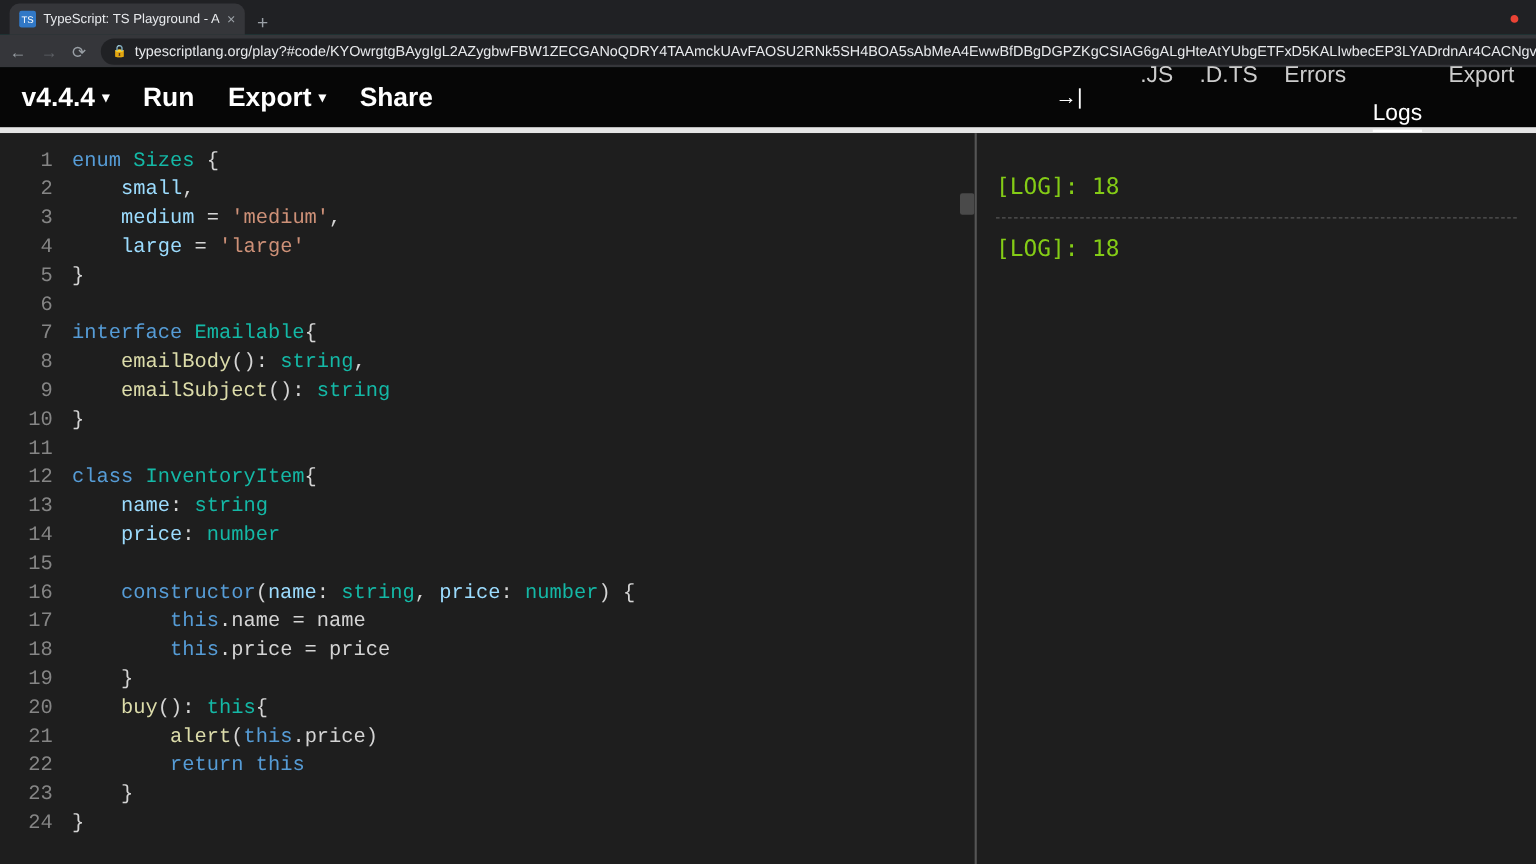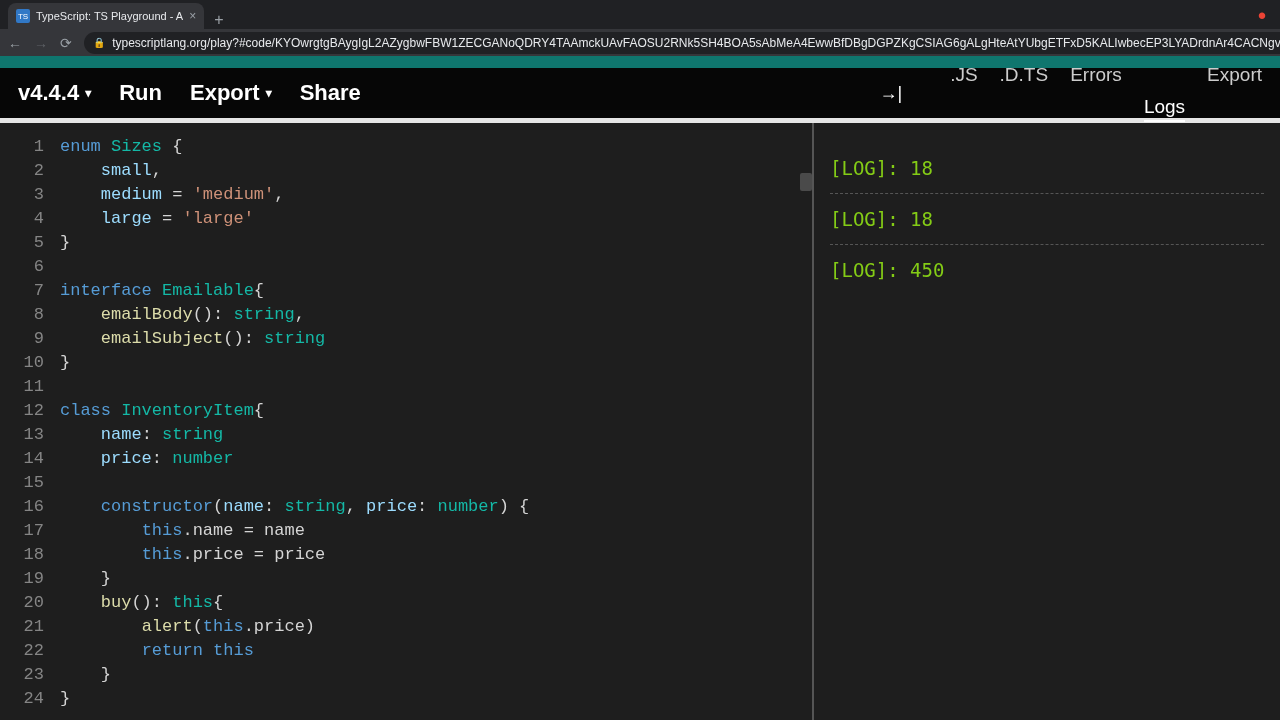--- a/index.html
+++ b/index.html
@@ -8,21 +8,21 @@
   height: 720px;
   font-family: -apple-system, BlinkMacSystemFont, "Segoe UI", sans-serif;
   background: #1e1e1e;
   color: #d4d4d4;
   overflow: hidden;
 }
 
 
 .browser-chrome {
   background: #0f766e;
-  height: 68px;
+  height: 56px;
 }
 .tab-strip {
   background: #202124;
   height: 29px;
   display: flex;
   align-items: flex-end;
   padding-left: 8px;
 }
 .tab {
   background: #35363a;
@@ -286,15 +286,14 @@
           <div>23</div>
           <div>24</div>
         </div>
       <div class="code" id="code"><div class="line"><span class="tok-kw">enum </span><span class="tok-type">Sizes</span><span> {</span></div><div class="line"><span>    </span><span class="tok-prop">small</span><span>,</span></div><div class="line"><span>    </span><span class="tok-prop">medium</span><span> = </span><span class="tok-str">'medium'</span><span>,</span></div><div class="line"><span>    </span><span class="tok-prop">large</span><span> = </span><span class="tok-str">'large'</span></div><div class="line"><span>}</span></div><div class="line"></div><div class="line"><span class="tok-kw">interface </span><span class="tok-type">Emailable</span><span>{</span></div><div class="line"><span>    </span><span class="tok-fn">emailBody</span><span>(): </span><span class="tok-type">string</span><span>,</span></div><div class="line"><span>    </span><span class="tok-fn">emailSubject</span><span>(): </span><span class="tok-type">string</span></div><div class="line"><span>}</span></div><div class="line"></div><div class="line"><span class="tok-kw">class </span><span class="tok-type">InventoryItem</span><span>{</span></div><div class="line"><span>    </span><span class="tok-prop">name</span><span>: </span><span class="tok-type">string</span></div><div class="line"><span>    </span><span class="tok-prop">price</span><span>: </span><span class="tok-type">number</span></div><div class="line"></div><div class="line"><span>    </span><span class="tok-kw">constructor</span><span>(</span><span class="tok-prop">name</span><span>: </span><span class="tok-type">string</span><span>, </span><span class="tok-prop">price</span><span>: </span><span class="tok-type">number</span><span>) {</span></div><div class="line"><span>        </span><span class="tok-this">this</span><span>.name = name</span></div><div class="line"><span>        </span><span class="tok-this">this</span><span>.price = price</span></div><div class="line"><span>    }</span></div><div class="line"><span>    </span><span class="tok-fn">buy</span><span>(): </span><span class="tok-type">this</span><span>{</span></div><div class="line"><span>        </span><span class="tok-fn">alert</span><span>(</span><span class="tok-this">this</span><span>.price)</span></div><div class="line"><span>        </span><span class="tok-kw">return </span><span class="tok-this">this</span></div><div class="line"><span>    }</span></div><div class="line"><span>}</span></div></div>
     </div>
     <div class="scrollbar-v"></div>
   </div>
   <div class="output-pane" id="logs">
       <div class="log-entry">[LOG]: 18</div>
       <div class="log-entry">[LOG]: 18</div>
-      <div class="log-entry">[LOG]: 450</div>
     </div>
 </div>
 
 </body></html>

